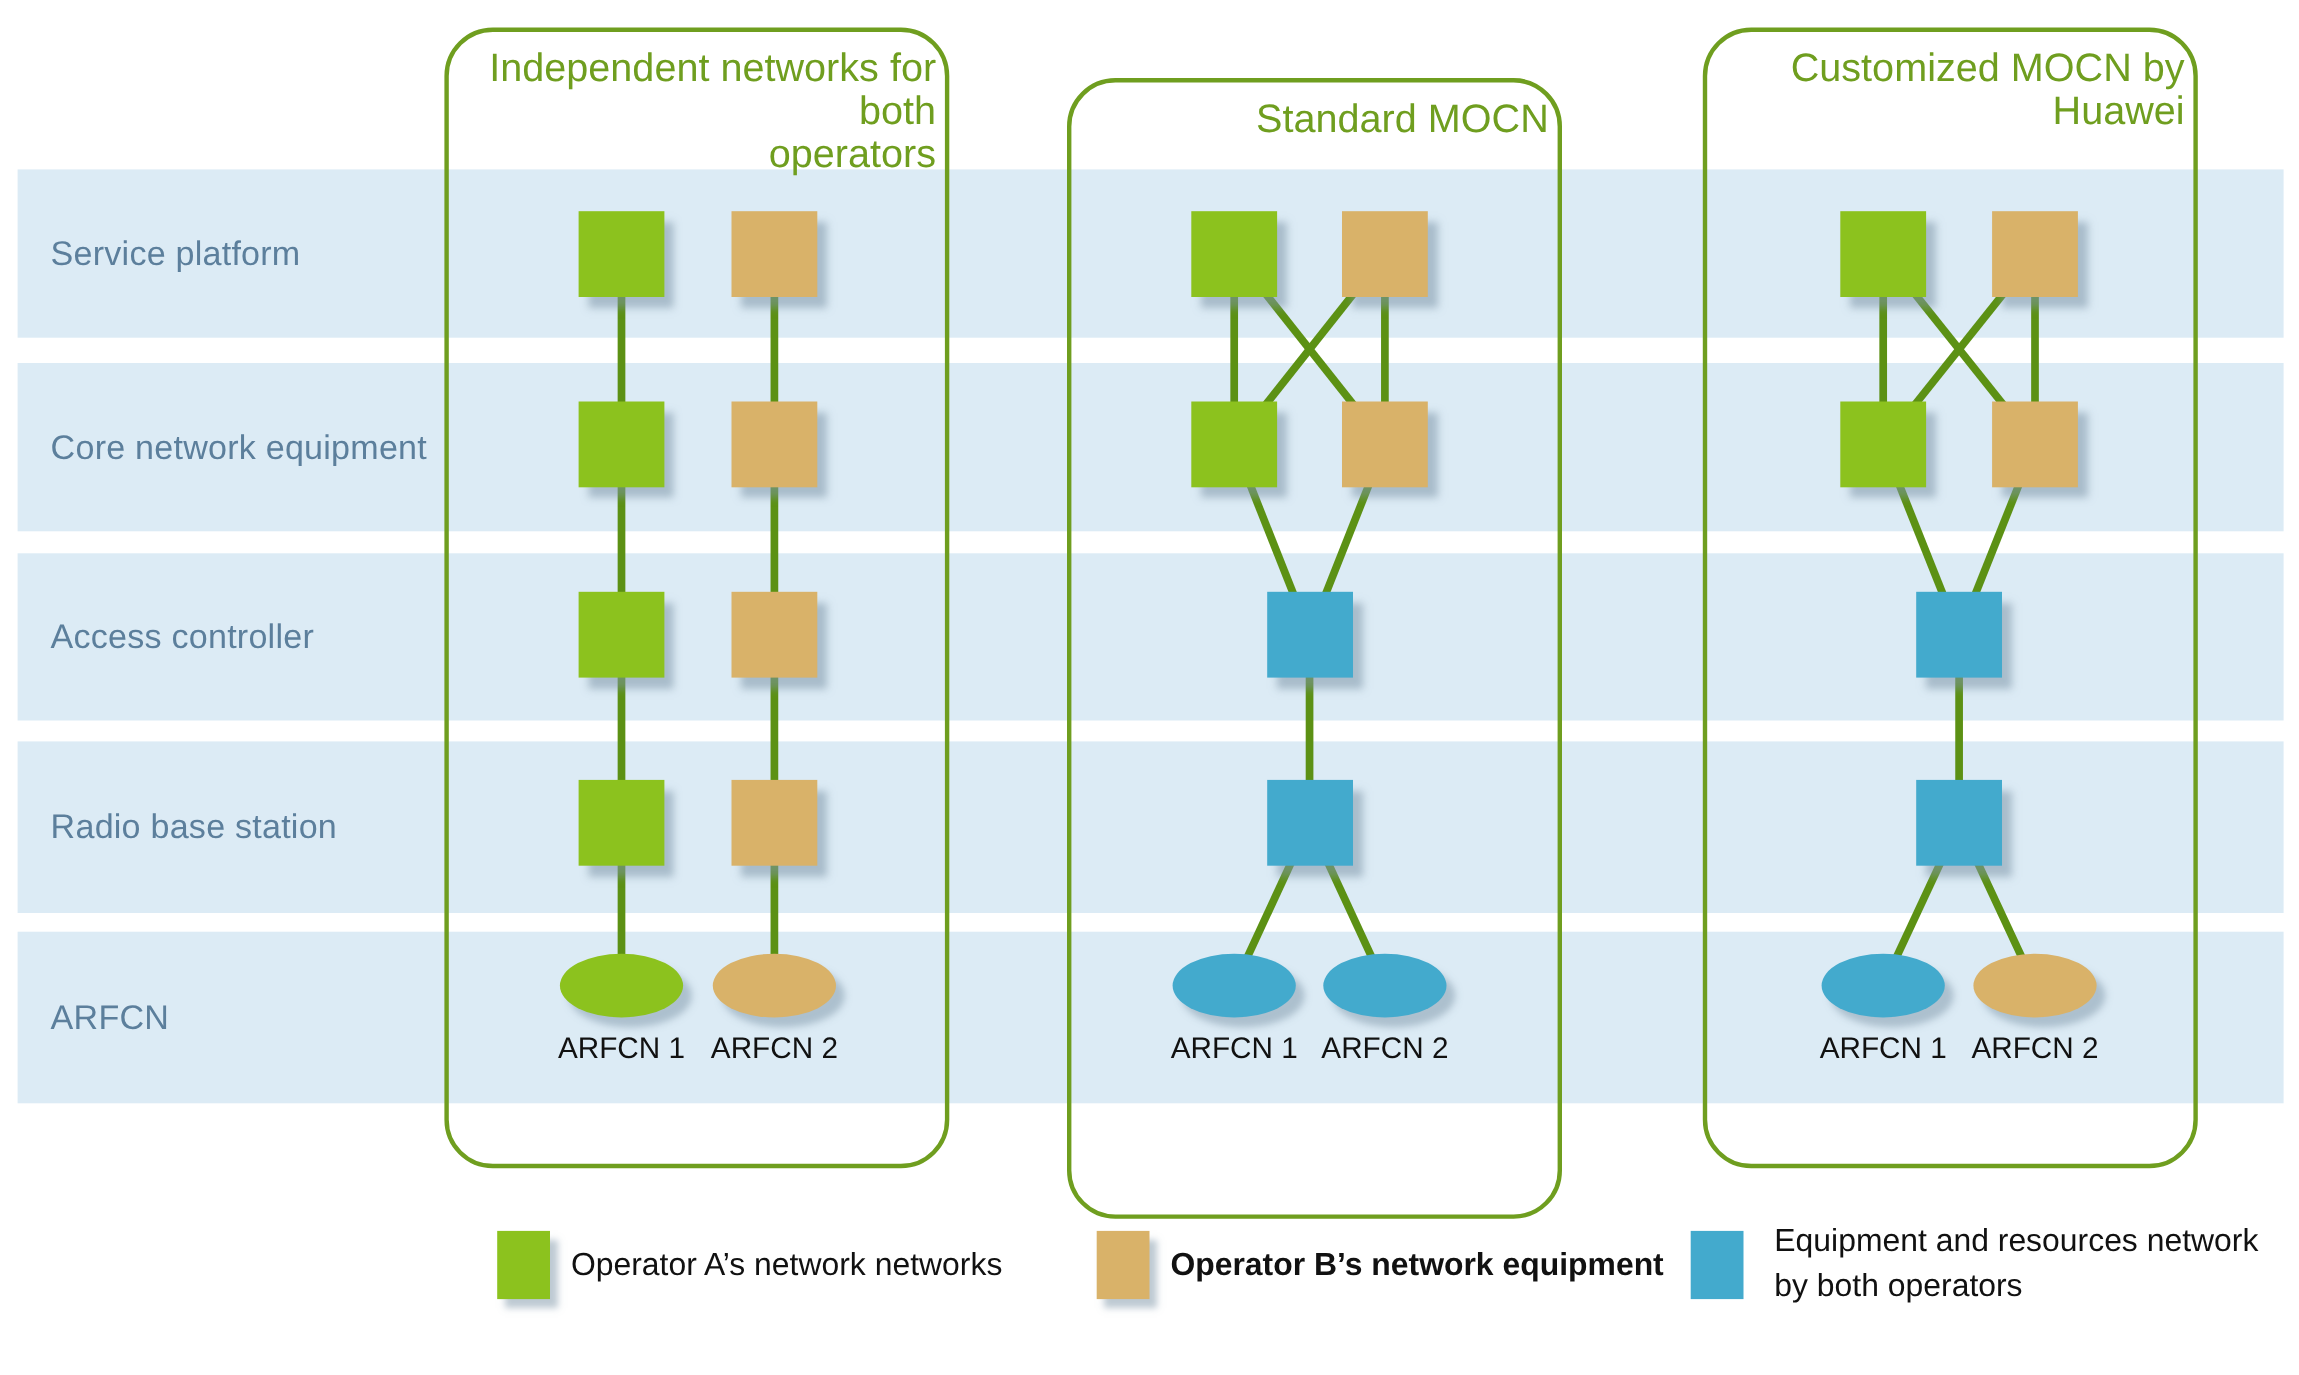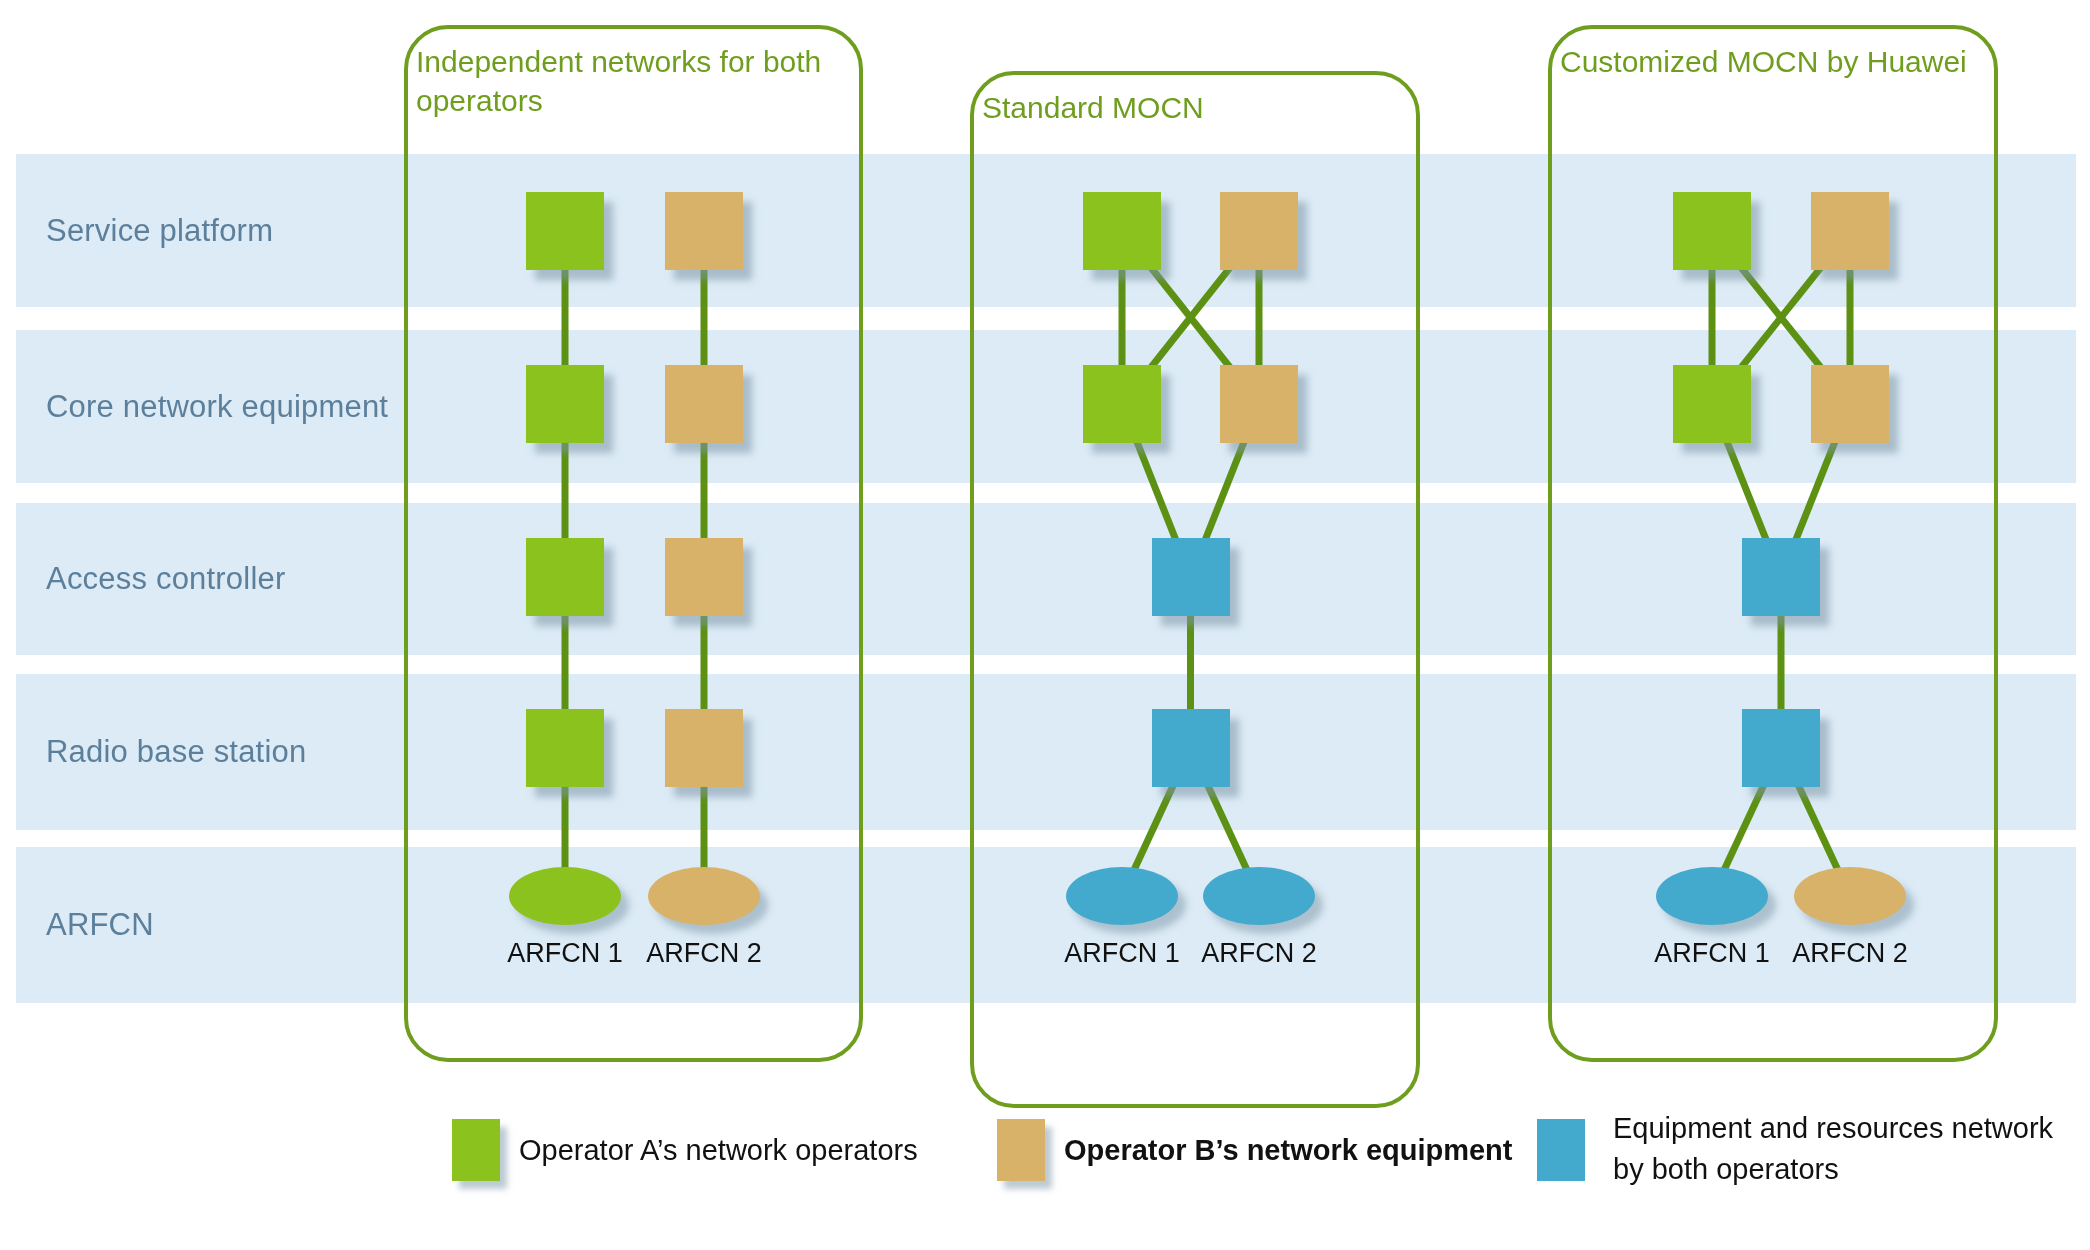--- a/index.html
+++ b/index.html
@@ -19,21 +19,21 @@
     margin-left:30px;font-size:31px;color:var(--row-label);letter-spacing:.2px;
   }
 
   
   .panel{
     position:absolute;top:25px;height:1037px;box-sizing:border-box;
     border:4px solid var(--panel-green);border-radius:44px;background:transparent;
     z-index:2;
   }
   .panel-title{
-    margin-top:13px;text-align:left;font-size:30px;line-height:39px;
+    margin-top:13px;text-align:right;font-size:36px;line-height:39px;
     color:var(--panel-green);white-space:pre-line;padding:0 8px;
   }
   #panel-0{left:404px;width:459px;}
   #panel-1{left:970px;width:450px;margin-top:46px;}
   #panel-2{left:1548px;width:450px;}
 
   
   #edges{position:absolute;left:0;top:0;z-index:3;pointer-events:none;}
   .edge{stroke:var(--connector-green);stroke-width:7;}
 
@@ -125,21 +125,21 @@
       <line x1="1850" y1="231" x2="1712" y2="404" class="edge"></line>
       <line x1="1850" y1="231" x2="1850" y2="404" class="edge"></line>
       <line x1="1712" y1="404" x2="1781" y2="577" class="edge"></line>
       <line x1="1850" y1="404" x2="1781" y2="577" class="edge"></line>
       <line x1="1781" y1="577" x2="1781" y2="748" class="edge"></line>
       <line x1="1781" y1="748" x2="1712" y2="896" class="edge"></line>
       <line x1="1781" y1="748" x2="1850" y2="896" class="edge"></line>
     </svg>
 
   <div class="legend-swatch sw-a shadowed" id="legend-swatch-0"></div>
-  <span class="legend-label" id="legend-label-0">Operator A’s network operators</span>
+  <span class="legend-label" id="legend-label-0">Operator A’s network networks</span>
 
   <div class="legend-swatch sw-b shadowed" id="legend-swatch-1"></div>
   <span class="legend-label" id="legend-label-1">Operator B’s network equipment</span>
 
   <div class="legend-swatch sw-s" id="legend-swatch-2"></div>
   <span class="legend-label" id="legend-label-2">Equipment and resources network
 by both operators</span>
 
 <div class="node square" style="left: 526px; top: 192px; background: rgb(140, 194, 30);"></div>
     <div class="node square" style="left: 665px; top: 192px; background: rgb(217, 178, 105);"></div>

